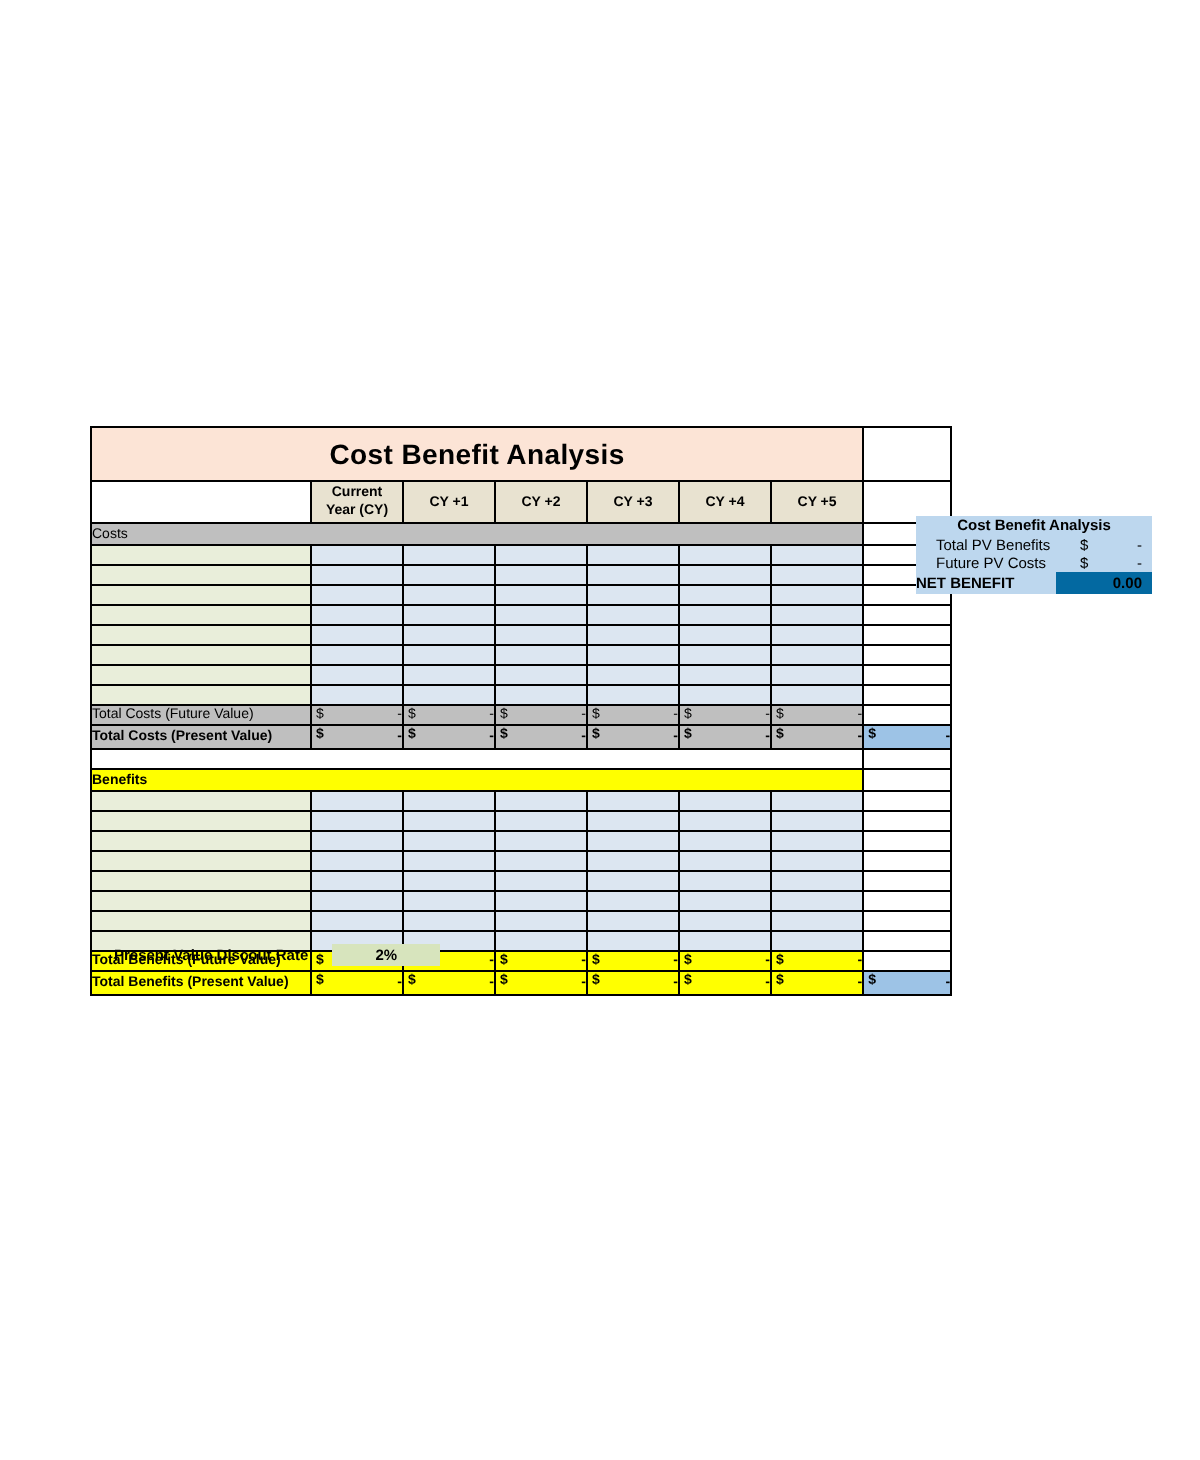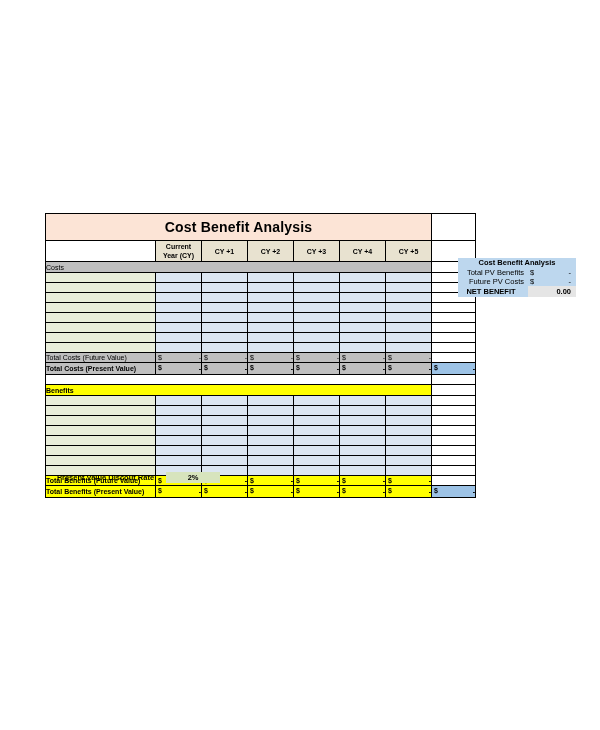--- a/index.html
+++ b/index.html
@@ -191,43 +191,43 @@
     height: 10px;
     line-height: 10px;
   }
   #summary-box .sum-row {
     display: flex;
     height: 9px;
     line-height: 9px;
   }
   #summary-box .sum-row .sr-label {
     flex: 0 0 66px;
-    text-align: right;
     padding-right: 4px;
+    margin-left: 10px;
   }
   #summary-box .sum-row .sr-val {
     flex: 1 1 auto;
     position: relative;
   }
   #summary-box .sum-row .sr-val .cur { position: absolute; left: 2px; top: 0; }
   #summary-box .sum-row .sr-val .amt { display: block; text-align: right; padding-right: 5px; }
   #summary-box .sum-net {
     display: flex;
     height: 11px;
     line-height: 11px;
     font-weight: bold;
   }
   #summary-box .sum-net .sn-label {
     flex: 0 0 66px;
-    text-align: center;
+    text-align: left;
     padding-right: 4px;
   }
   #summary-box .sum-net .sn-val {
     flex: 1 1 auto;
-    background: #e5e5e5;
+    background: #0369a1;
     text-align: right;
     padding-right: 5px;
   }
 </style>
 </head>
 <body>
 
 <table id="cba-table">
   <colgroup>
     <col style="width:110px">

